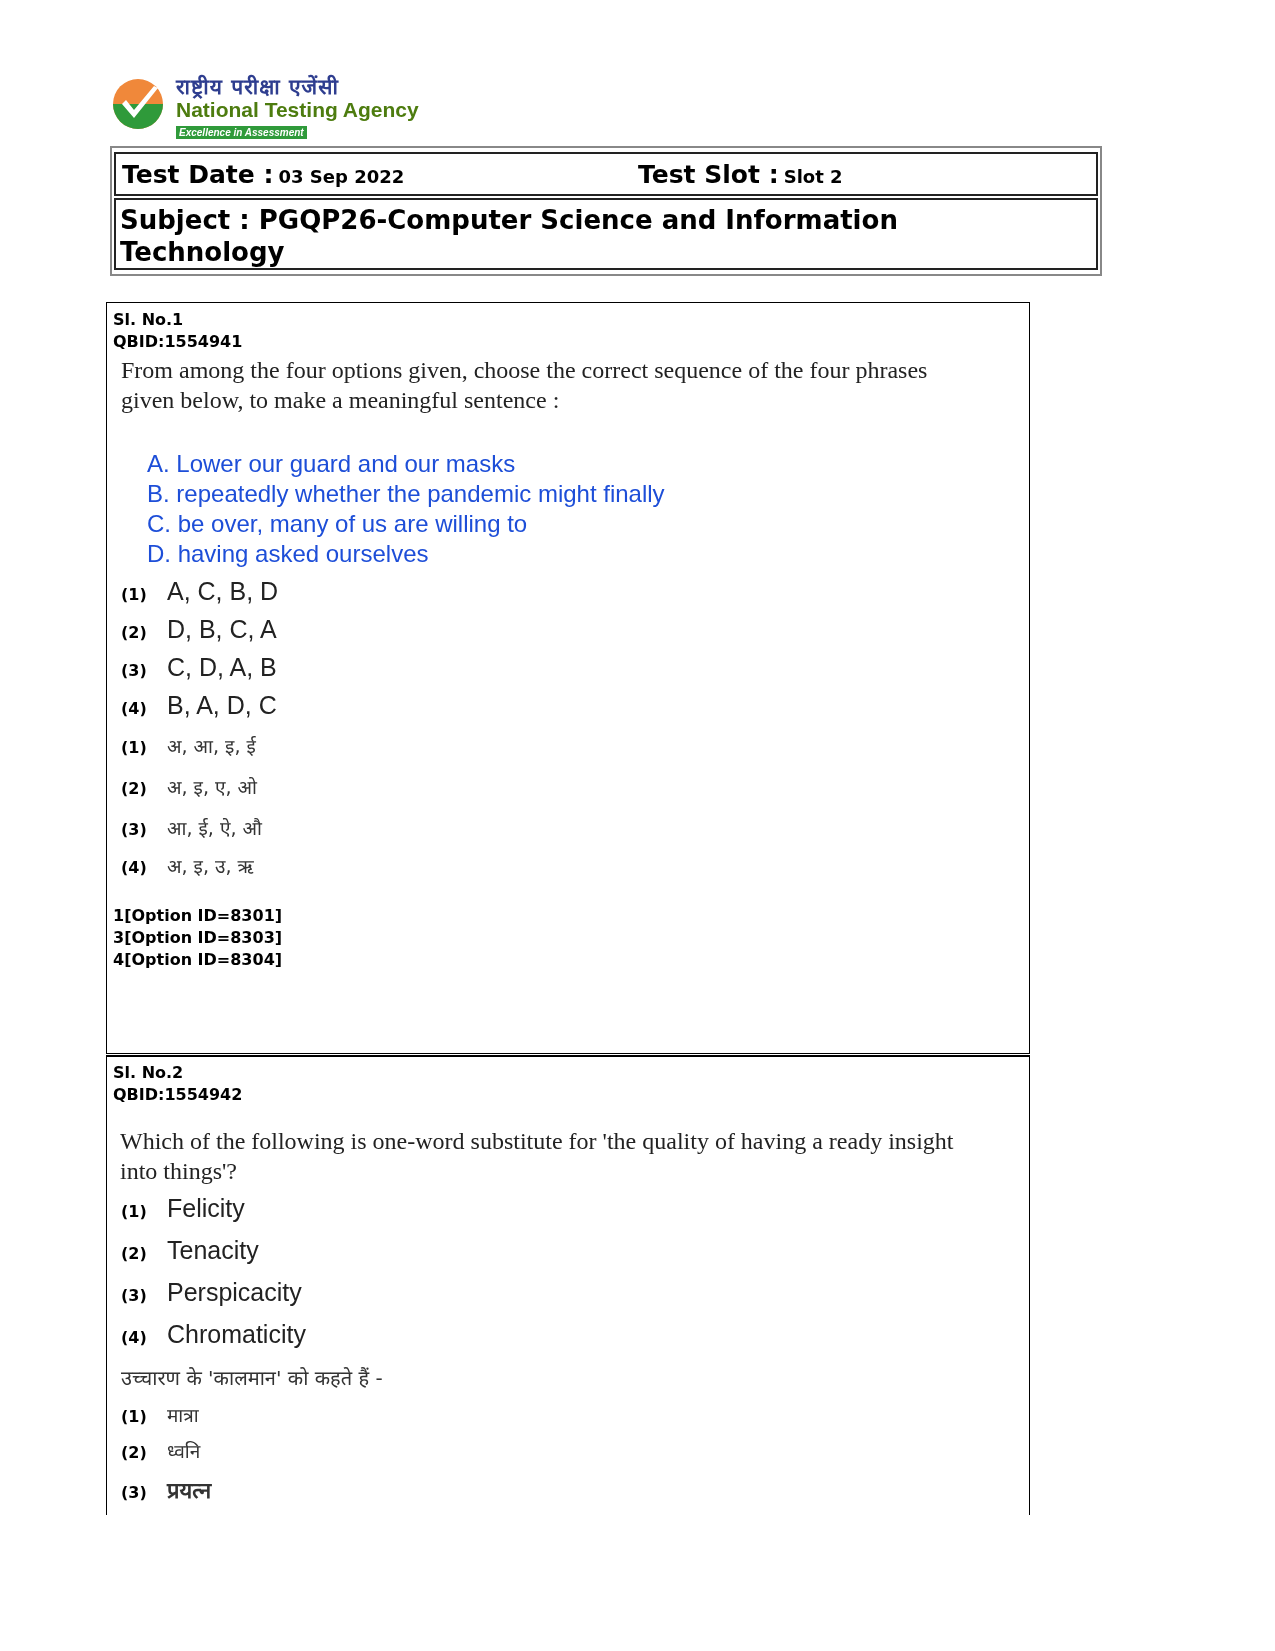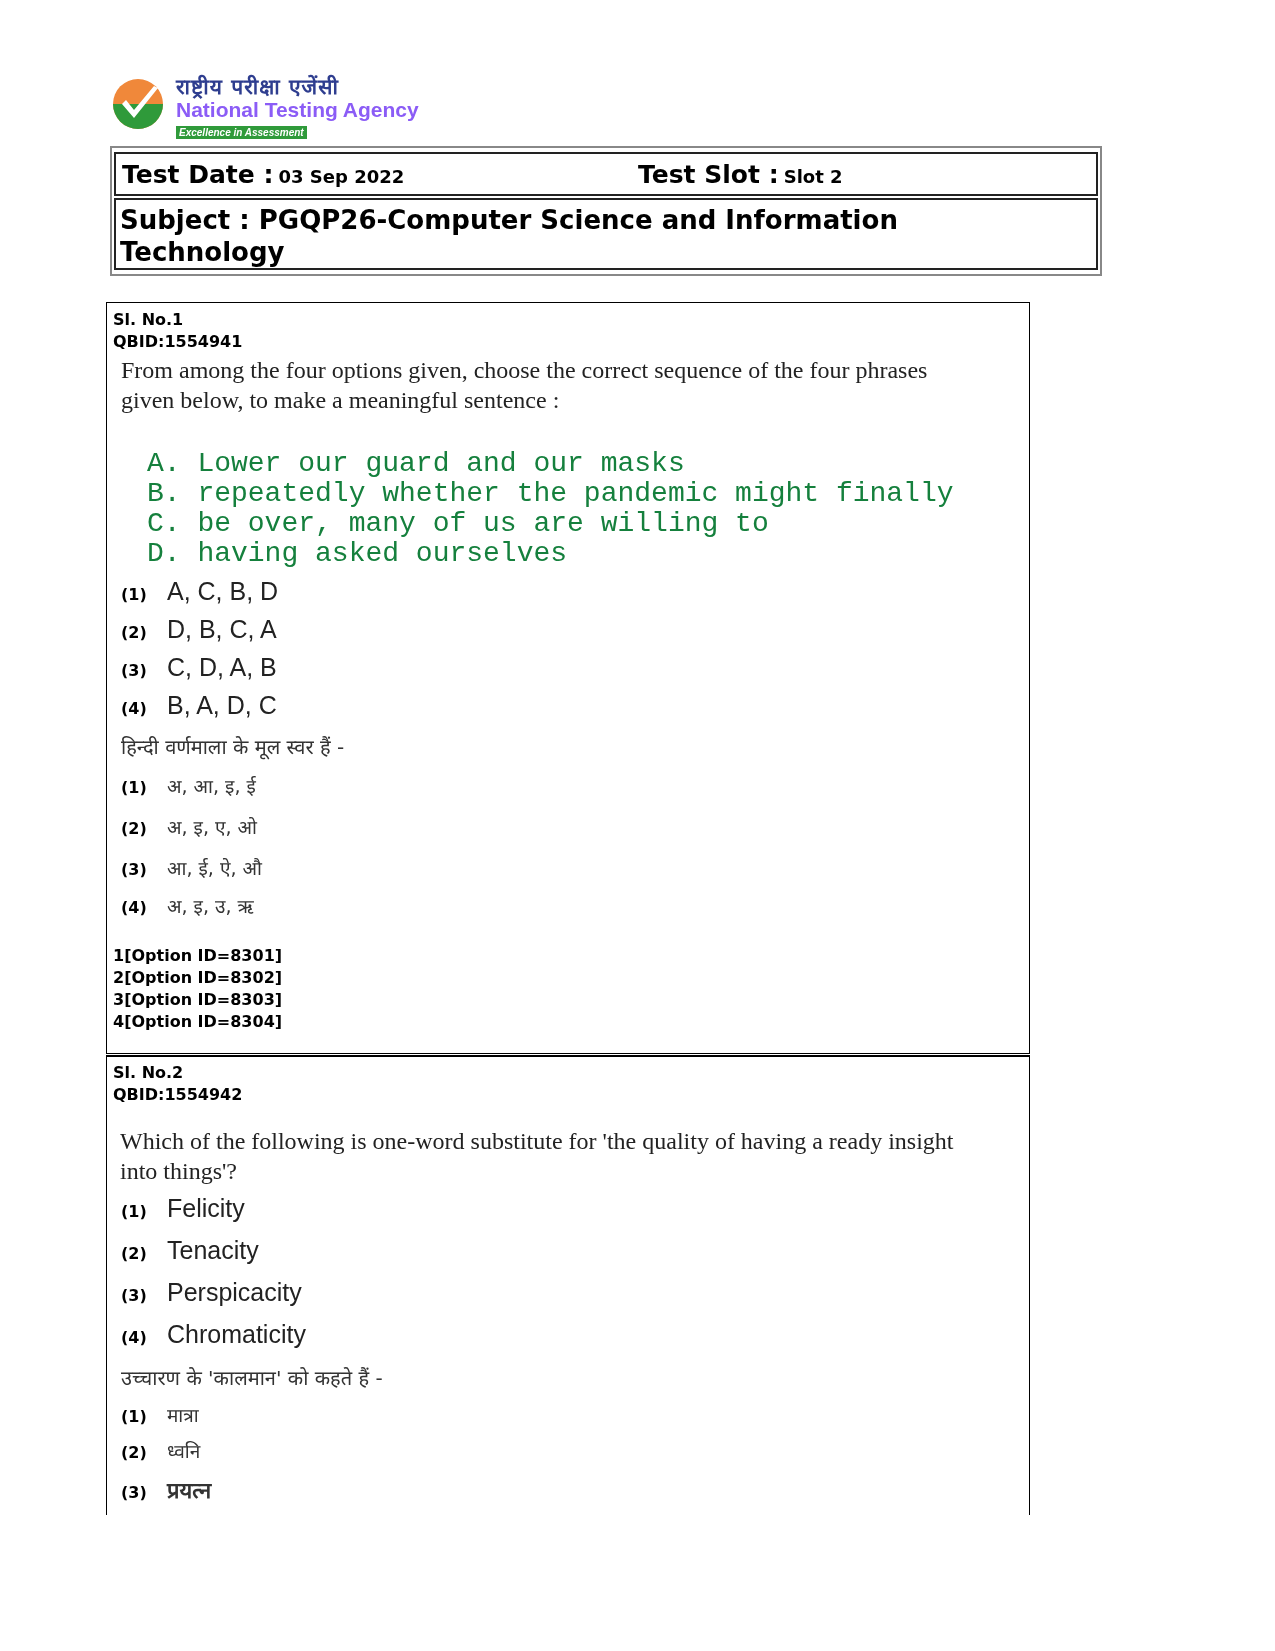--- a/index.html
+++ b/index.html
@@ -1,36 +1,36 @@
 <!DOCTYPE html>
 <html><head>
 <meta charset="utf-8">
 <style>
   html, body { margin:0; padding:0; background:#ffffff; }
   body { width:1275px; height:1651px; position:relative; overflow:hidden; font-family:"DejaVu Sans", sans-serif; color:#000; }
   .logo { position:absolute; left:112px; top:70px; width:340px; height:75px; }
   .logo-mark { position:absolute; left:0; top:8px; width:52px; height:52px; }
   .logo-hindi { position:absolute; left:64px; top:2px; font-size:21px; font-weight:bold; color:#2e3d8f; font-family:"DejaVu Sans", sans-serif; letter-spacing:1px; }
-  .logo-eng { position:absolute; left:64px; top:28px; font-size:21px; font-weight:bold; color:#8b5cf6; font-family:"Liberation Sans", sans-serif; }
+  .logo-eng { position:absolute; left:64px; top:28px; font-size:21px; font-weight:bold; color:#4d7c0f; font-family:"Liberation Sans", sans-serif; }
   .logo-tag { position:absolute; left:64px; top:56px; background:#2f9a3a; color:#fff; font-size:10px; font-style:italic; font-weight:bold; padding:1px 3px; font-family:"Liberation Sans", sans-serif; }
   .header-table { position:absolute; left:110px; top:146px; width:992px; border:2px solid #888; box-sizing:border-box; padding:2px; }
   .header-row { border:2px solid #222; margin:2px 0; box-sizing:border-box; }
   .row1 { height:44px; position:relative; }
   .row2 { height:72px; position:relative; }
   .hdr-label { font-family:"DejaVu Sans", sans-serif; font-weight:bold; font-size:25px; }
   .hdr-val { font-family:"DejaVu Sans", sans-serif; font-weight:bold; font-size:18px; }
   .date-cell { position:absolute; left:6px; top:6px; }
   .slot-cell { position:absolute; left:522px; top:6px; }
   .subject { position:absolute; left:4px; top:4px; right:100px; font-family:"DejaVu Sans", sans-serif; font-weight:bold; font-size:26px; line-height:32px; }
   .qbox { position:absolute; left:106px; width:924px; border:1px solid #000; box-sizing:border-box; }
   .q1 { top:302px; height:752px; }
   .q2 { top:1055px; height:460px; border-bottom:none; border-top:2px solid #000; }
   .meta { font-family:"DejaVu Sans", sans-serif; font-weight:bold; font-size:16px; line-height:22px; padding-left:6px; }
   .qtext { font-family:"Liberation Serif", serif; font-size:24px; line-height:30px; color:#222; padding-left:14px; }
-  .parts { font-family:Liberation Mono, monospace; font-size:28px; line-height:30px; color:#15803d; padding-left:40px; margin-top:34px; }
+  .parts { font-family:Liberation Sans, sans-serif; font-size:24px; line-height:30px; color:#1d4ed8; padding-left:40px; margin-top:34px; }
   .opt { display:flex; align-items:baseline; padding-left:14px; }
   .opt-num { font-family:"DejaVu Sans", sans-serif; font-weight:bold; font-size:16px; width:46px; }
   .opt-text { font-family:Liberation Sans, sans-serif; font-size:25px; color:#222; }
   .opt-hi { font-family:"DejaVu Sans", sans-serif; font-size:19px; color:#333; }
   .hindi-q { font-family:"DejaVu Sans", sans-serif; font-size:20px; color:#333; padding-left:14px; }
   .optids { font-family:"DejaVu Sans", sans-serif; font-weight:bold; font-size:16px; line-height:22px; padding-left:6px; }
 </style>
 </head>
 <body>
 
@@ -82,40 +82,38 @@
       <span class="opt-text">D, B, C, A</span>
     </div>
   <div class="opt" style="height:38px">
       <span class="opt-num">(3)</span>
       <span class="opt-text">C, D, A, B</span>
     </div>
   <div class="opt" style="height:42px">
       <span class="opt-num">(4)</span>
       <span class="opt-text">B, A, D, C</span>
     </div>
-  <div class="hindi-q" style="height:40px">हिन्दी वर्णमाला के मूल स्वर हैं -</div>
   <div class="opt" style="height:41px">
       <span class="opt-num">(1)</span>
       <span class="opt-hi">अ, आ, इ, ई</span>
     </div>
   <div class="opt" style="height:41px">
       <span class="opt-num">(2)</span>
       <span class="opt-hi">अ, इ, ए, ओ</span>
     </div>
   <div class="opt" style="height:38px">
       <span class="opt-num">(3)</span>
       <span class="opt-hi">आ, ई, ऐ, औ</span>
     </div>
   <div class="opt" style="height:52px">
       <span class="opt-num">(4)</span>
       <span class="opt-hi">अ, इ, उ, ऋ</span>
     </div>
   <div class="optids">
     <div>1[Option ID=8301]</div>
-    <div>2[Option ID=8302]</div>
     <div>3[Option ID=8303]</div>
     <div>4[Option ID=8304]</div>
   </div>
 </div>
 
 <div class="qbox q2">
   <div style="height:5px"></div>
   <div class="meta">Sl. No.2</div>
   <div class="meta">QBID:1554942</div>
   <div class="qtext" style="width:870px;margin-top:20px;padding-left:13px">Which of the following is one-word substitute for 'the quality of having a ready insight into things'?</div>

